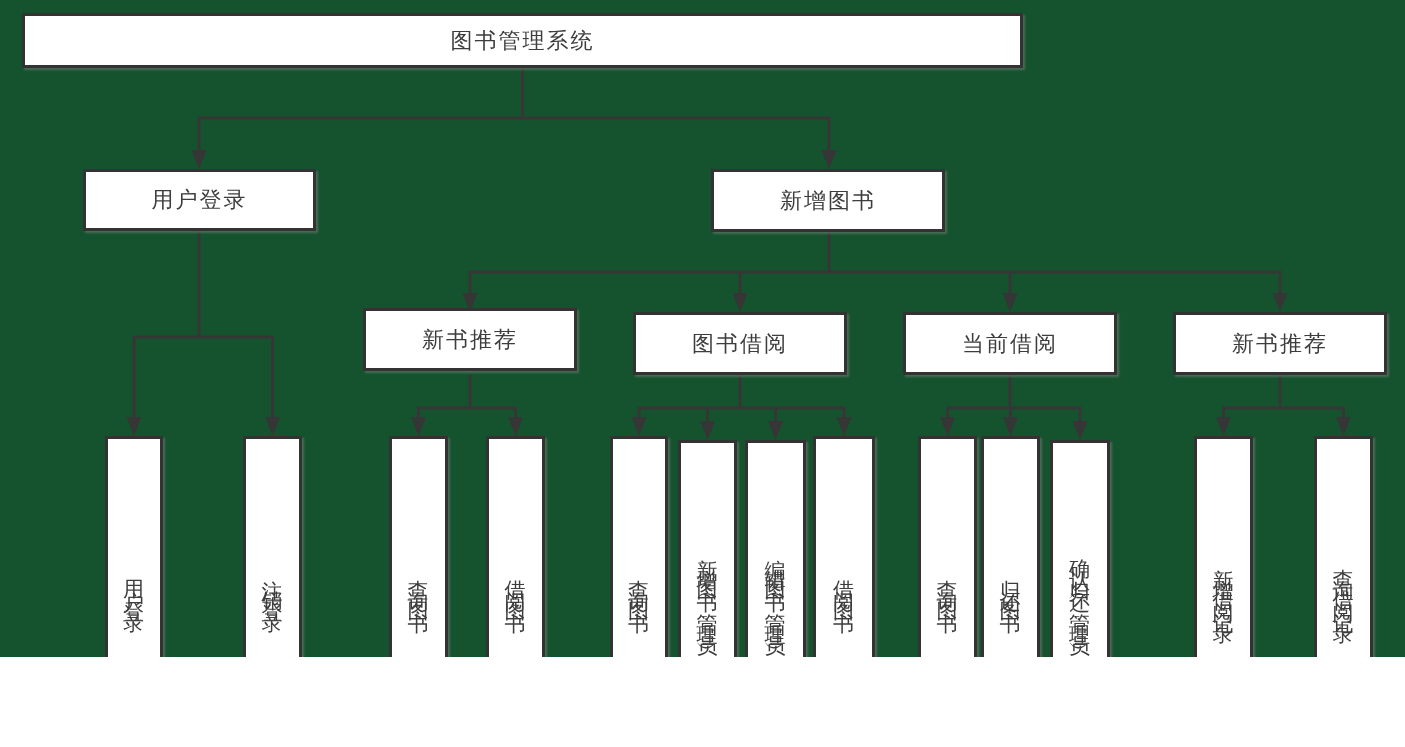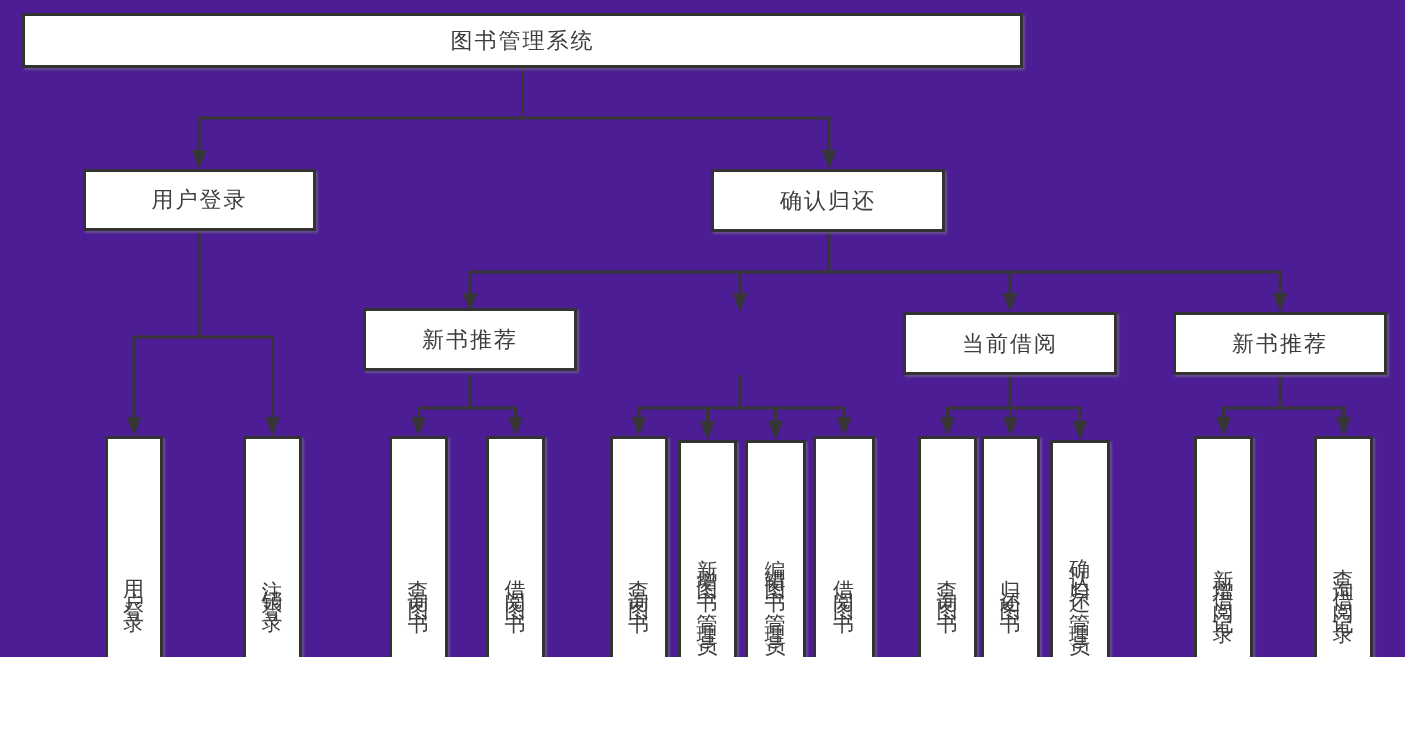--- a/index.html
+++ b/index.html
@@ -1,19 +1,19 @@
 <!DOCTYPE html>
 <html><head>
 <meta charset="utf-8">
 <style>
   html,body{margin:0;padding:0;background:#ffffff;}
   #canvas{
     position:relative;
     width:1405px;height:657px;
-    background:#4c1d95;
+    background:#14532d;
     font-family:"Liberation Sans", sans-serif;
     overflow:hidden;
   }
   #connectors{position:absolute;left:0;top:0;z-index:1;}
   .node{
     position:absolute;
     background:#ffffff;
     border:3px solid #333333;
     box-shadow:2px 2px 2px rgba(140,140,140,0.45);
     display:flex;align-items:center;justify-content:center;
@@ -92,25 +92,28 @@
   </svg>
 
   <div class="node" style="left:22px;top:13px;width:1001px;height:55px">
     <span class="h-label">图书管理系统</span>
   </div>
 
   <div class="node" style="left:83px;top:169px;width:233px;height:62px">
     <span class="h-label">用户登录</span>
   </div>
   <div class="node" style="left:711px;top:169px;width:234px;height:63px">
-    <span class="h-label">确认归还</span>
+    <span class="h-label">新增图书</span>
   </div>
 
   <div class="node" style="left:363px;top:308px;width:214px;height:63px">
     <span class="h-label">新书推荐</span>
+  </div>
+  <div class="node" style="left:633px;top:312px;width:214px;height:63px">
+    <span class="h-label">图书借阅</span>
   </div>
   <div class="node" style="left:903px;top:312px;width:214px;height:63px">
     <span class="h-label">当前借阅</span>
   </div>
   <div class="node" style="left:1173px;top:312px;width:214px;height:63px">
     <span class="h-label">新书推荐</span>
   </div>
 
   <div class="node" style="left:105px;top:436px;width:58px;height:298px">
     <span class="v-label">用户登录</span>

